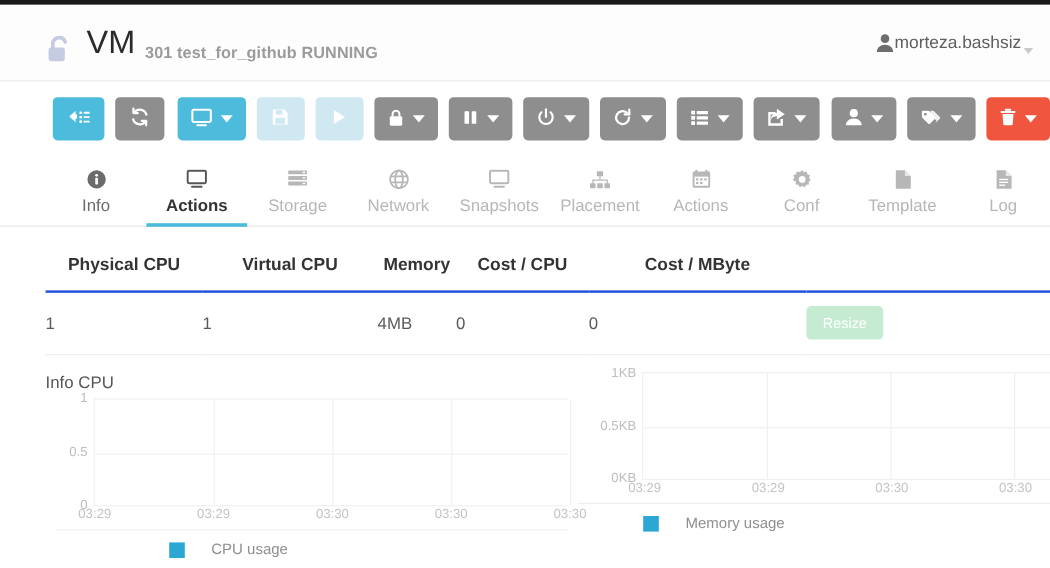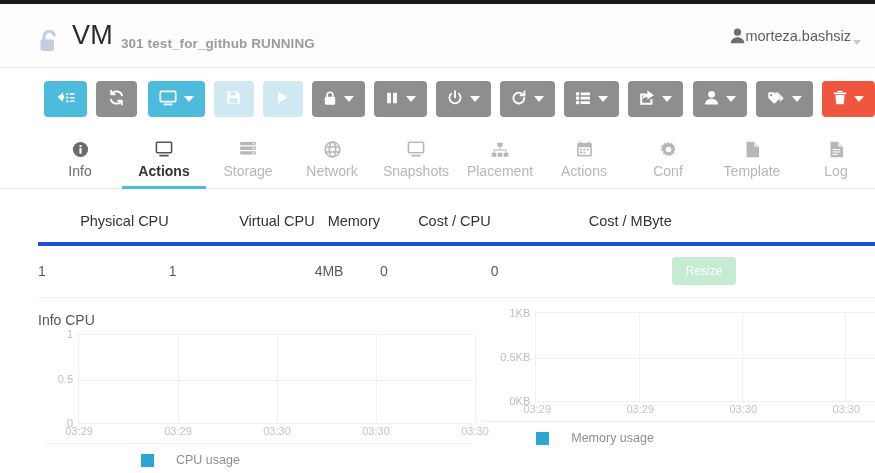--- a/index.html
+++ b/index.html
@@ -144,26 +144,26 @@
   .tab.active { border-bottom-color: #4cbbdc; }
 
   
   .content { padding: 0 0 0 38px; }
   .cap-table {
     width: 840px;
     border-collapse: collapse;
     margin-top: 14px;
   }
   .cap-table th {
-    text-align: right;
+    text-align: center;
     font-size: 14.5px;
-    font-weight: 400;
+    font-weight: 700;
     color: #333333;
     padding: 10px 0 13px 0;
-    border-bottom: 4px solid #1d4ed8;
+    border-bottom: 2px solid #1d4ed8;
   }
   .cap-table td {
     text-align: left;
     font-size: 14px;
     color: #5a5a5a;
     padding: 11px 0 12px 0;
     border-bottom: 1px solid #ededed;
   }
   .col-1 { width: 130px; }
   .col-2 { width: 145px; }

